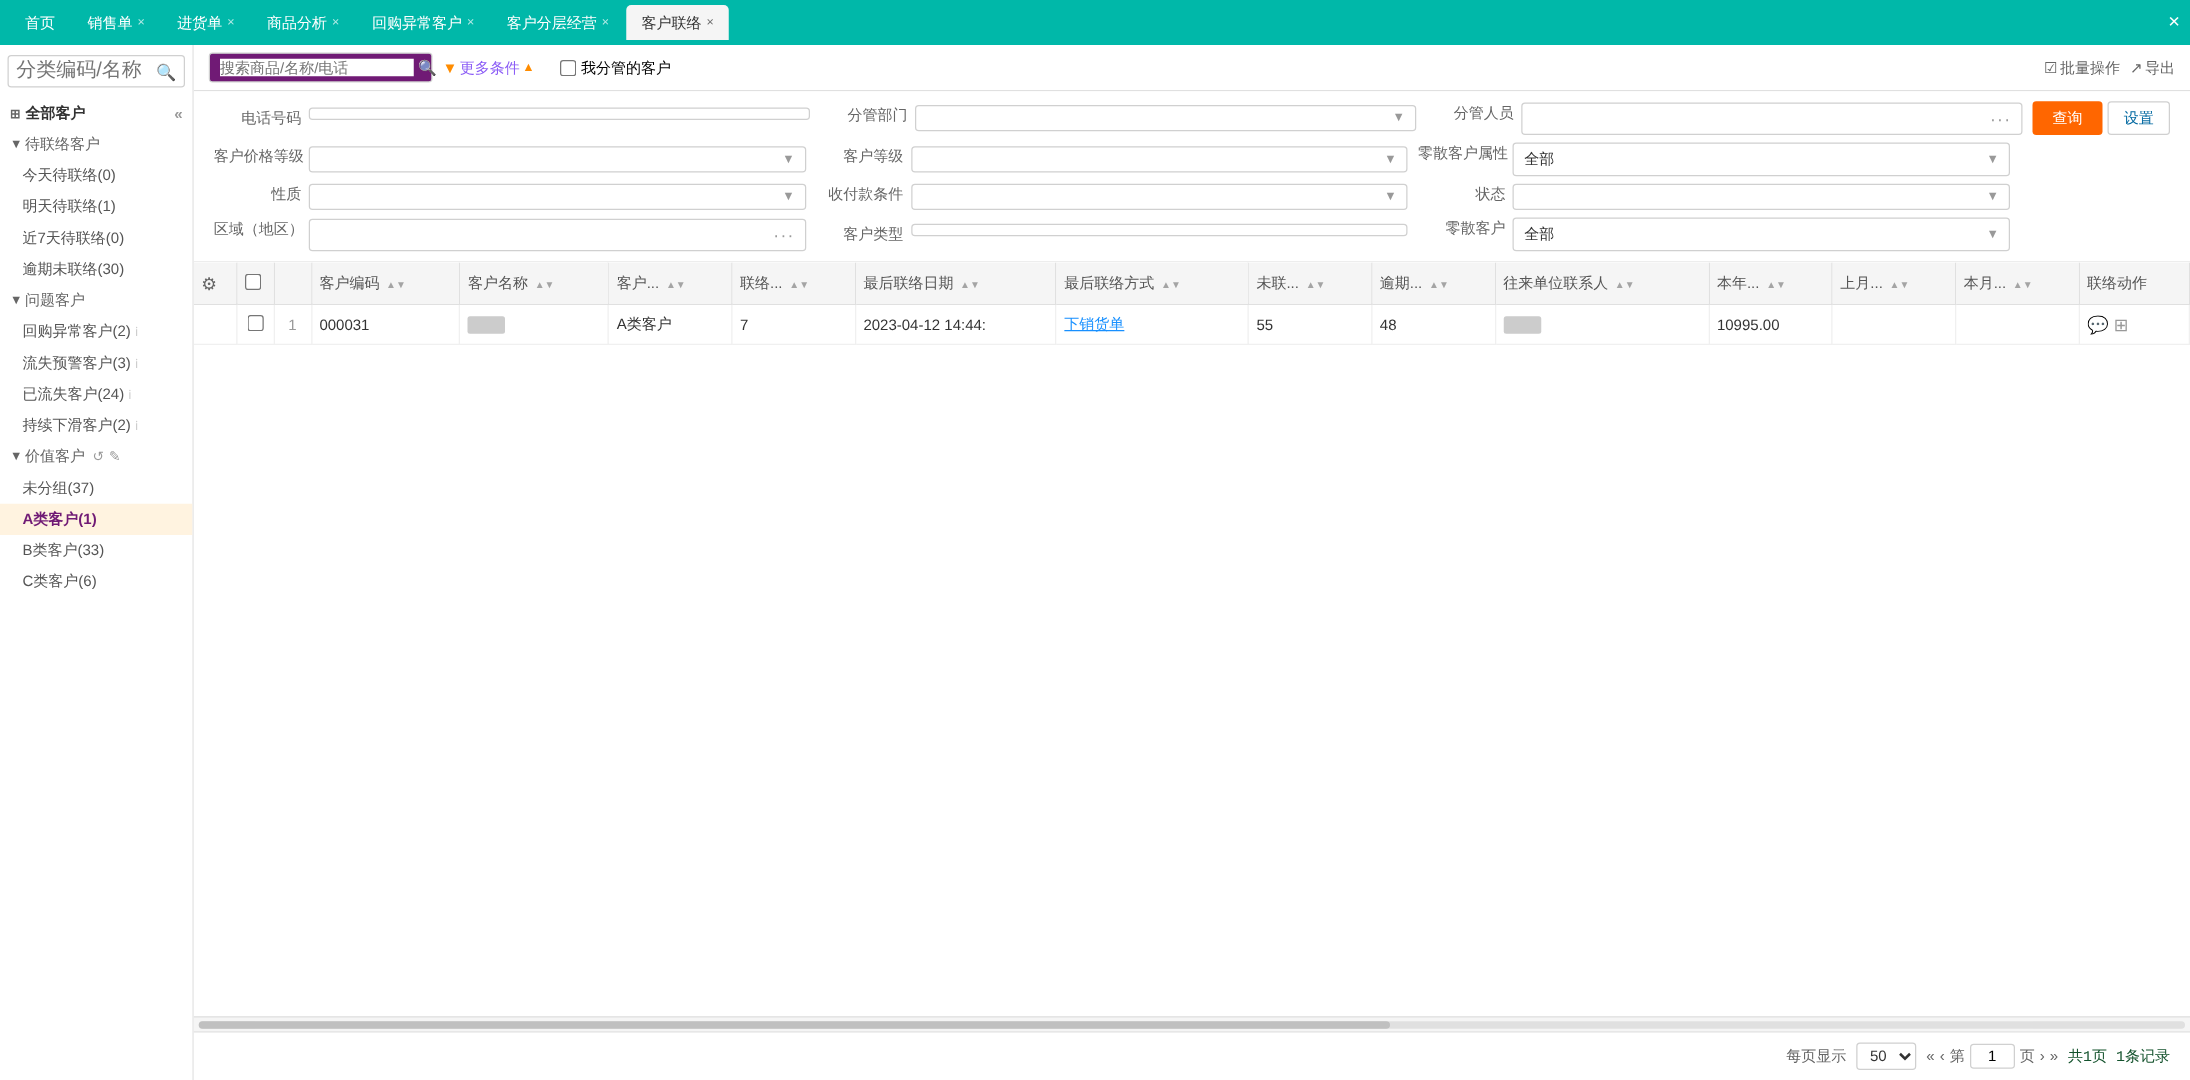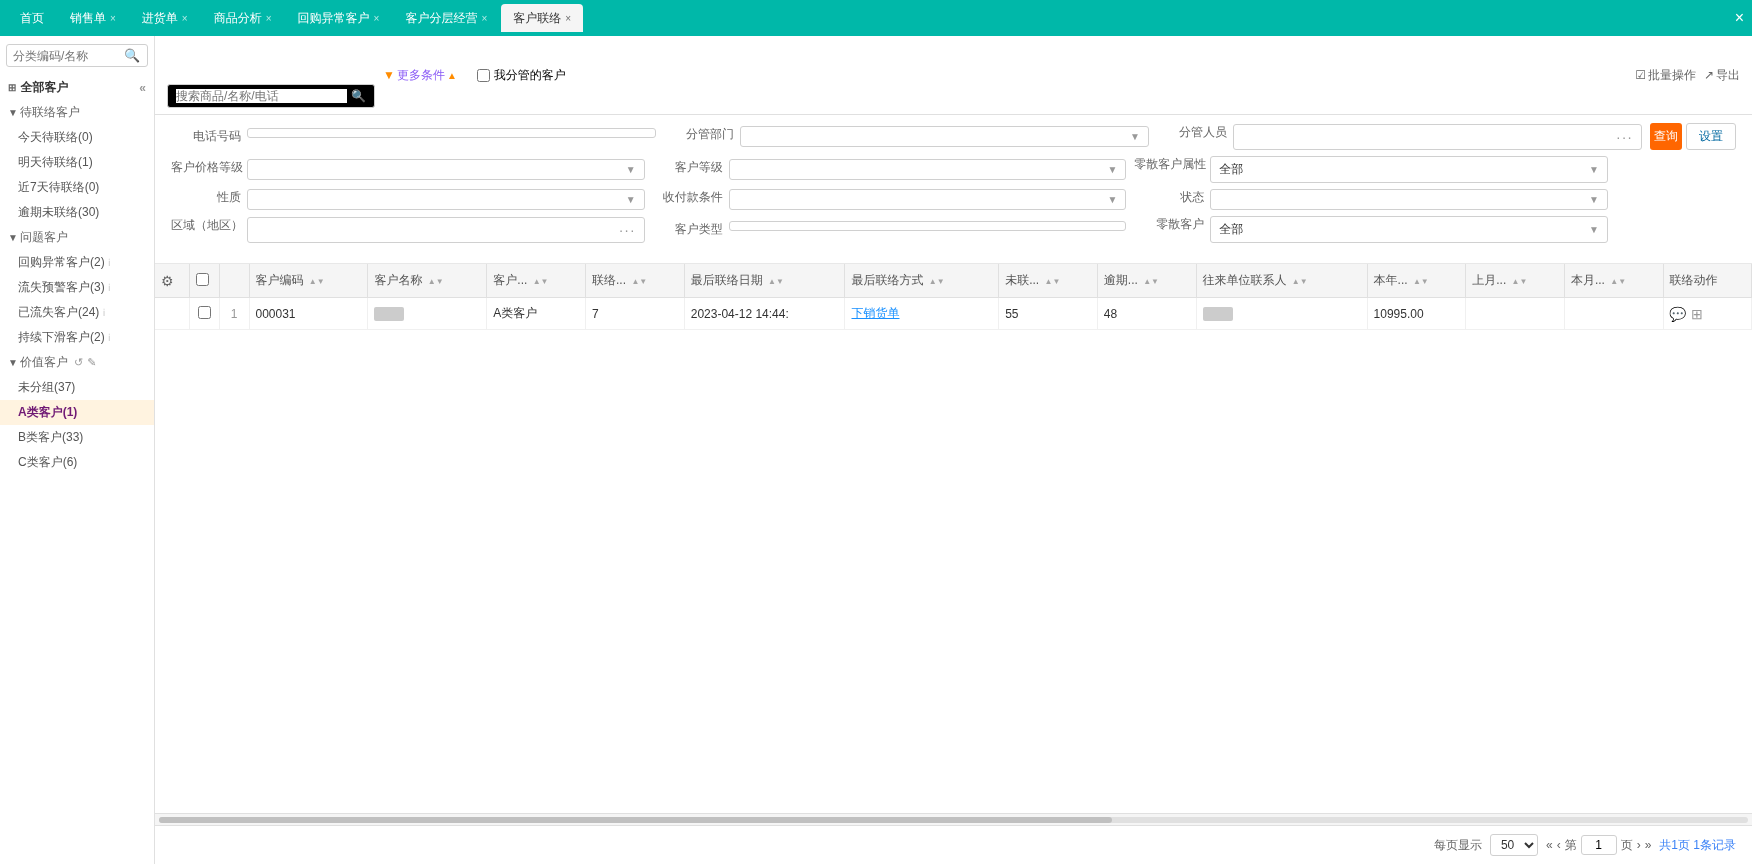--- a/index.html
+++ b/index.html
@@ -28,21 +28,21 @@
     .sidebar {
       width: 155px; min-width: 155px; background: white; border-right: 1px solid #e0e0e0;
       display: flex; flex-direction: column; overflow-y: auto;
     }
     .sidebar-search {
       display: flex; align-items: center; margin: 8px 6px;
       border: 1px solid #d0d0d0; border-radius: 3px; padding: 3px 6px;
       background: white;
     }
     .sidebar-search input {
-      border: none; outline: none; font-size: 12px; width: 100%; color: #666;
+      border: none; outline: none; font-size: 16px; width: 100%; color: #666;
     }
     .sidebar-search .search-icon { color: #00b8a9; font-size: 13px; }
 
     .sidebar-section-header {
       display: flex; align-items: center; padding: 4px 8px; font-weight: bold;
       color: #333; cursor: pointer; gap: 4px;
     }
     .sidebar-section-header .grid-icon { font-size: 10px; color: #666; }
     .sidebar-collapse { margin-left: auto; cursor: pointer; color: #999; }
 
@@ -64,55 +64,55 @@
       overflow: hidden;
     }
 
     
     .filter-bar {
       display: flex; align-items: center; background: white; padding: 6px 12px;
       border-bottom: 1px solid #e0e0e0; gap: 8px;
     }
     .filter-search {
       display: flex; align-items: center; border: 1px solid #d0d0d0; border-radius: 3px;
-      padding: 4px 8px; background: #000000; gap: 4px; width: 208px; margin-top: 42px;
+      padding: 4px 8px; background: #701a75; gap: 4px; width: 179px;
     }
     .filter-search input { border: none; outline: none; font-size: 12px; flex: 1; color: #999; }
     .filter-search .s-icon { color: #00b8a9; }
     .more-conditions {
       display: flex; align-items: center; color: #00b8a9; cursor: pointer; gap: 2px;
     }
     .my-customers { display: flex; align-items: center; gap: 4px; cursor: pointer; padding-left: 12px; }
     .filter-right { margin-left: auto; display: flex; gap: 8px; align-items: center; }
     .batch-op { color: #666; cursor: pointer; display: flex; align-items: center; gap: 2px; }
     .export-btn { color: #666; cursor: pointer; display: flex; align-items: center; gap: 2px; }
 
     
     .adv-filter {
       background: white; border-bottom: 1px solid #e8e8e8; padding: 8px 16px;
     }
     .adv-filter-row {
       display: flex; align-items: center; margin-bottom: 6px; gap: 8px;
     }
-    .adv-filter-row:last-child { margin-bottom: 12px; }
+    .adv-filter-row:last-child { margin-bottom: 0; }
     .filter-field {
       display: flex; align-items: flex-start; flex: 1; gap: 6px;
     }
     .filter-label { color: #666; width: 70px; text-align: right; white-space: nowrap; }
     .filter-input {
       flex: 1; border: 1px solid #d0d0d0; border-radius: 3px; padding: 4px 8px;
       display: flex; align-items: center; justify-content: space-between;
       cursor: pointer; background: white; color: #333;
     }
     .filter-input .down-arrow { color: #999; font-size: 10px; }
     .filter-input .dots { color: #999; font-size: 14px; letter-spacing: 1px; }
     .filter-action { display: flex; gap: 4px; align-items: center; }
     .btn-query {
       background: #ff6600; color: white; border: none; border-radius: 3px;
-      padding: 5px 4px; cursor: pointer; font-size: 12px;
+      padding: 5px 16px; cursor: pointer; font-size: 12px;
     }
     .btn-setting {
       background: white; color: #0369a1; border: 1px solid #d0d0d0; border-radius: 3px;
       padding: 4px 12px; cursor: pointer; font-size: 12px;
     }
 
     
     .table-area {
       flex: 1; overflow: auto; background: white; margin: 0;
     }
@@ -148,21 +148,21 @@
     .page-size-select {
       border: 1px solid #d0d0d0; border-radius: 3px; padding: 2px 6px;
       background: white; color: #333; cursor: pointer;
     }
     .page-nav { display: flex; align-items: center; gap: 4px; color: #666; }
     .page-nav span { cursor: pointer; }
     .page-input {
       border: 1px solid #d0d0d0; border-radius: 3px; width: 36px;
       text-align: center; padding: 2px; background: white;
     }
-    .total-text { color: #3b82f6; }
+    .total-text { color: #14532d; font-family: Liberation Mono, monospace; }
 
     
     .h-scroll {
       height: 12px; background: #f5f5f5; border-top: 1px solid #e0e0e0;
       display: flex; align-items: center; padding: 0 4px;
     }
     .h-scroll-track {
       width: 100%; height: 6px; background: #e0e0e0; border-radius: 3px; position: relative;
     }
     .h-scroll-thumb {

